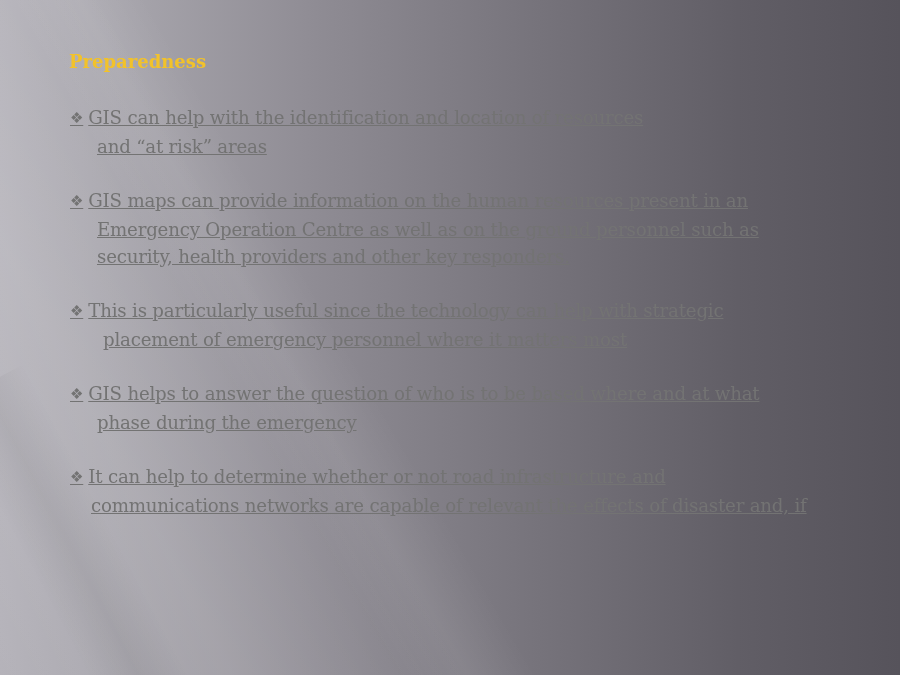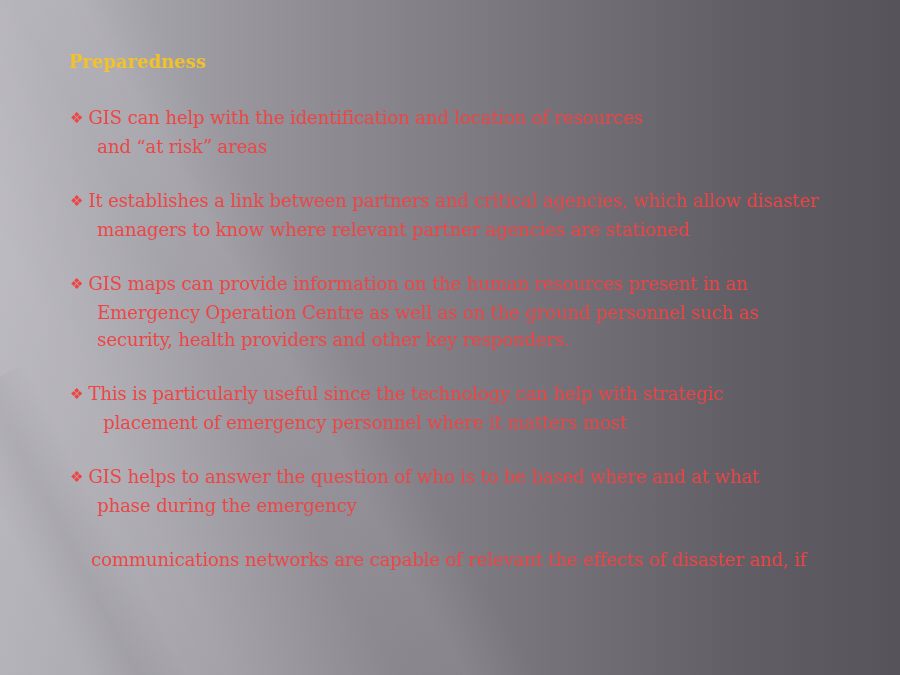--- a/index.html
+++ b/index.html
@@ -48,24 +48,25 @@
       font-size: 18px;
       font-weight: bold;
       color: #f2c22a;
       letter-spacing: 0px;
     }
     .content {
       position: absolute;
       left: 70px;
       top: 104px;
       width: 830px;
-      color: #ef4444;
+      color: #737373;
       font-size: 18.2px;
       line-height: 27px;
       letter-spacing: -0.2px;
+      text-decoration: underline;
     }
     .bullet {
       margin-bottom: 27px;
     }
     .line {
       white-space: nowrap;
       display: block;
     }
     .line.cont { padding-left: 27px; }
     .line.cont-b { padding-left: 33px; }
@@ -87,39 +88,36 @@
 <div class="slide">
   <div class="title">Preparedness</div>
 
   <div class="content">
 
     <div class="bullet">
       <span class="line"><span class="glyph">❖</span><span>GIS can help with the identification and location of resources</span></span>
       <span class="line cont">and “at risk” areas</span>
     </div>
 
-    <div class="bullet">
-      <span class="line"><span class="glyph">❖</span><span>It establishes a link between partners and critical agencies, which allow disaster</span></span>
-      <span class="line cont">managers to know where relevant partner  agencies are stationed</span>
-    </div>
 
     <div class="bullet">
       <span class="line"><span class="glyph">❖</span><span>GIS maps  can provide information on the human resources present in an</span></span>
       <span class="line cont">Emergency  Operation Centre as well as on the ground personnel such as</span>
       <span class="line cont">security, health providers and other key responders.</span>
     </div>
 
     <div class="bullet">
       <span class="line"><span class="glyph">❖</span><span>This is particularly useful since the technology can help with strategic</span></span>
       <span class="line cont-b">placement of emergency personnel where it matters most</span>
     </div>
 
     <div class="bullet">
       <span class="line"><span class="glyph">❖</span><span>GIS helps to answer the question of who is to be based where and at what</span></span>
       <span class="line cont">phase during the emergency</span>
     </div>
 
     <div class="bullet">
+      <span class="line"><span class="glyph">❖</span><span>It can help  to determine whether or not road infrastructure and</span></span>
       <span class="line cont-c">communications  networks are capable of relevant the effects of disaster and, if</span>
     </div>
 
   </div>
 </div>
 
 </body></html>

